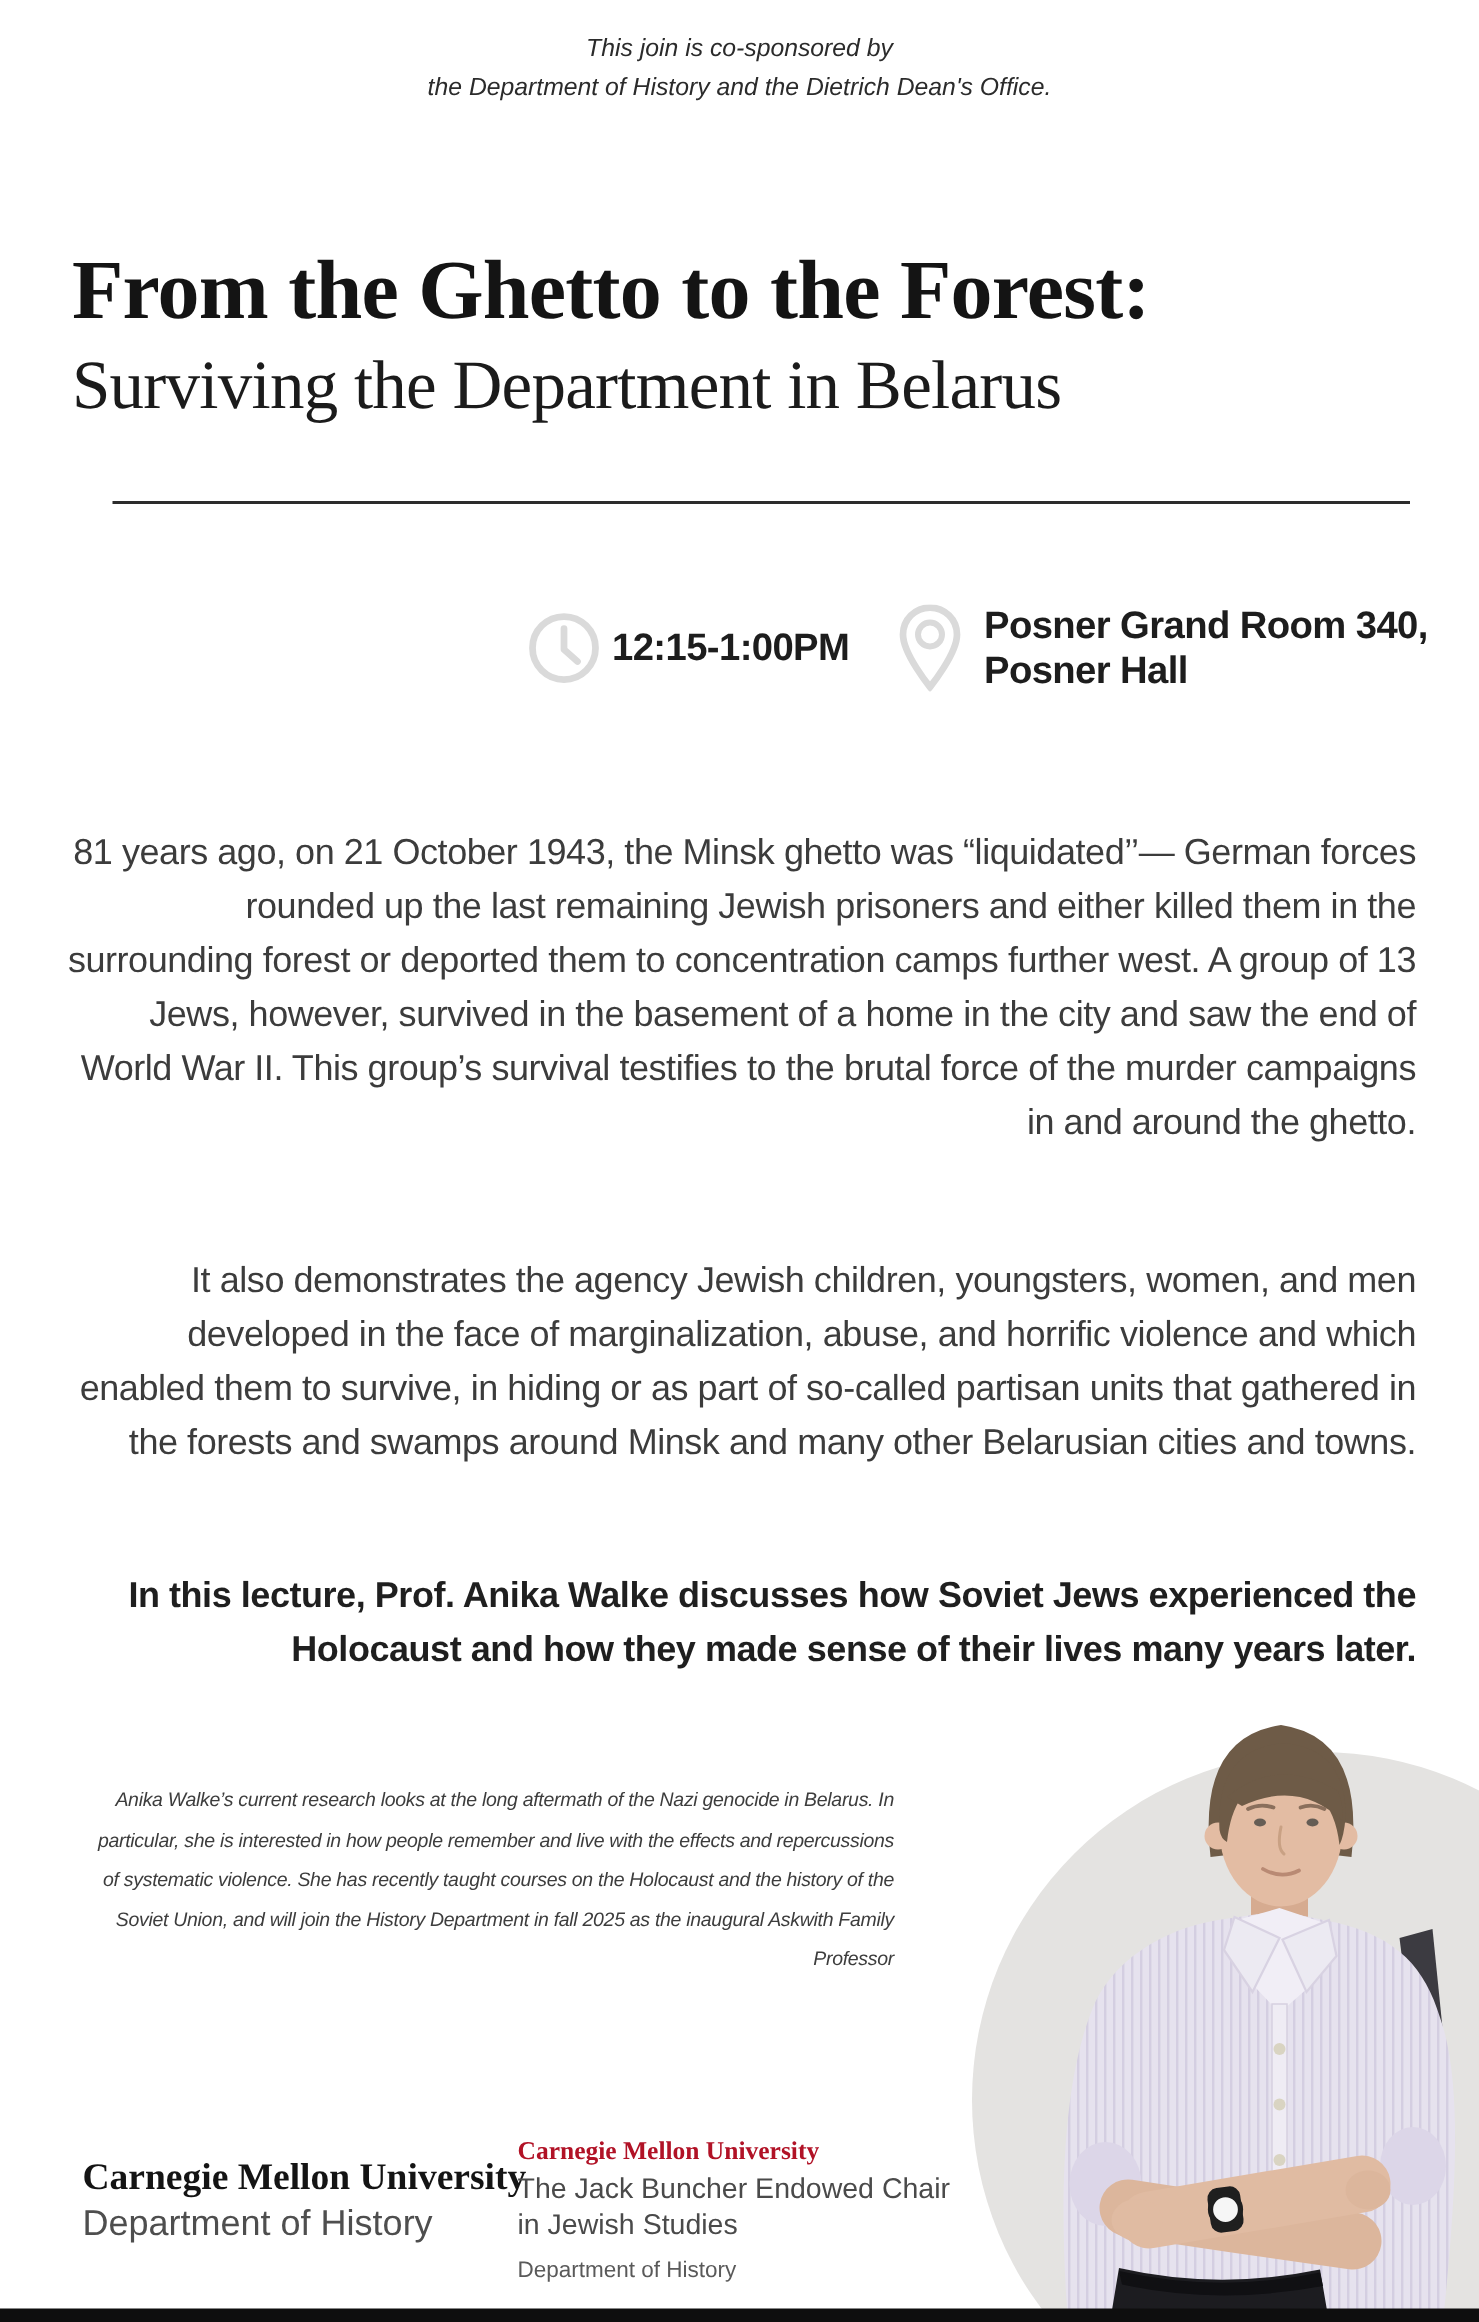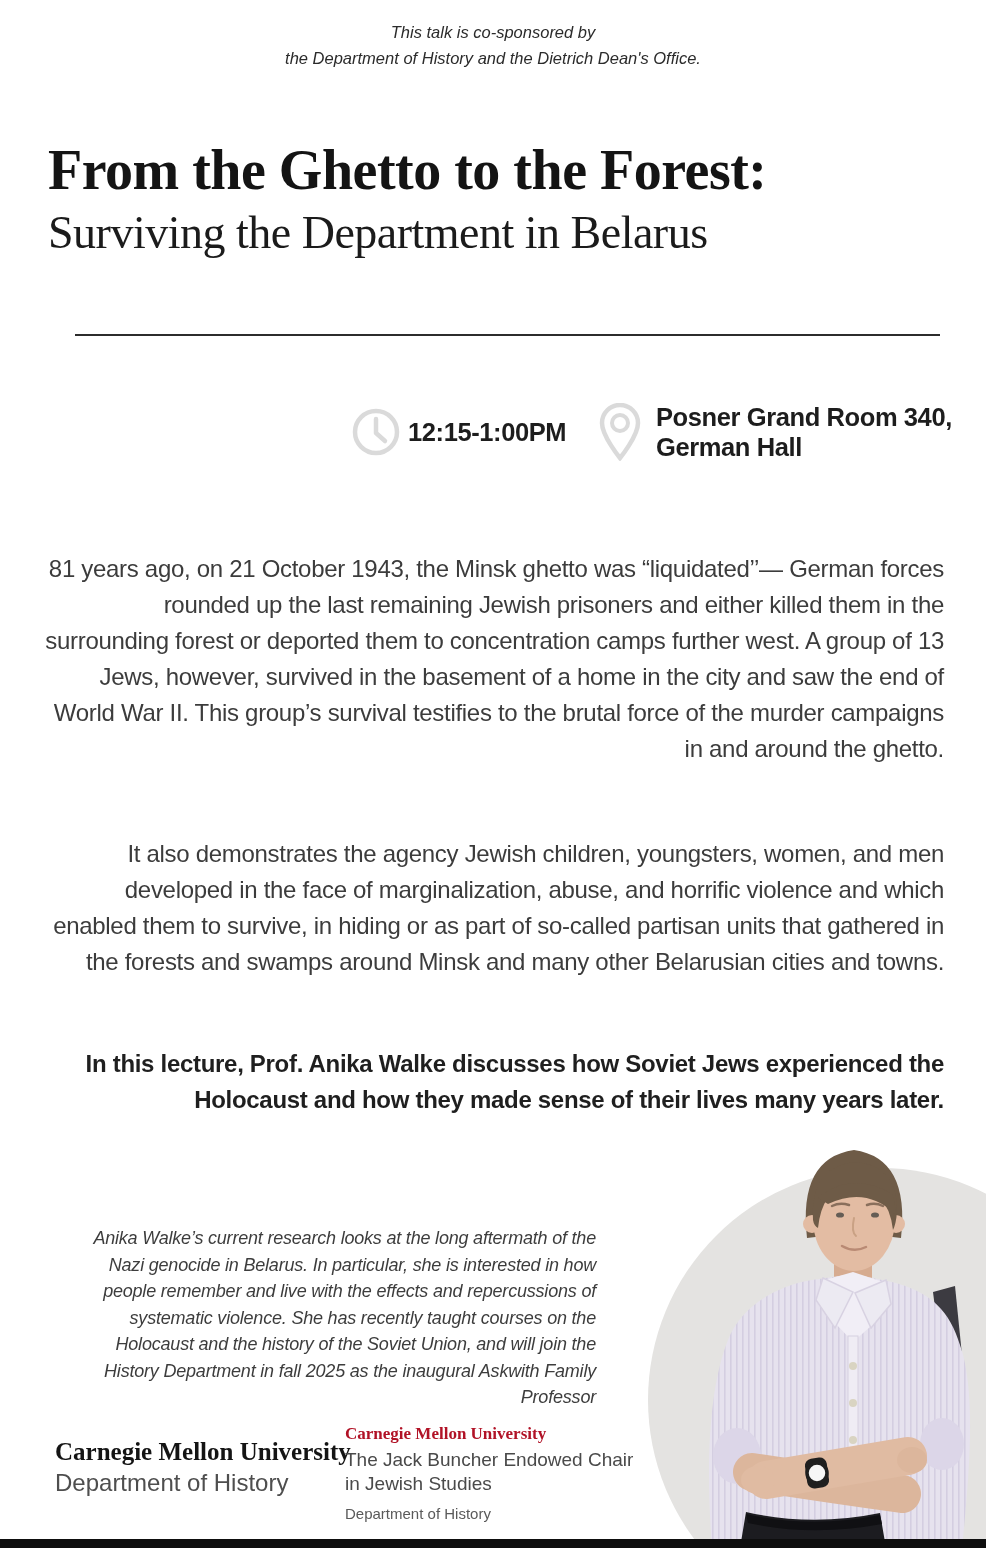--- a/index.html
+++ b/index.html
@@ -12,21 +12,21 @@
     color:#3c3c3c;
   }
   .sponsor{
     position:absolute;top:20px;left:0;width:100%;
     text-align:center;font-style:italic;
     font-size:16.5px;line-height:1.55;color:#2b2b2b;
   }
   .title-block{position:absolute;left:48px;top:140px;width:900px;}
   .title-line1{
     font-family:"Liberation Serif",serif;font-weight:700;
-    font-size:56px;line-height:1.08;color:#141414;letter-spacing:-0.5px;
+    font-size:56px;line-height:1.08;color:#141414;letter-spacing:-0.5px;margin-top:24px;
   }
   .title-line2{
     font-family:"Liberation Serif",serif;font-weight:400;
     font-size:46px;line-height:1.1;color:#1b1b1b;margin-top:8px;letter-spacing:-0.5px;
   }
   .rule{position:absolute;left:75px;top:334px;width:865px;height:2px;background:#2c2c2c;}
   .event-row{position:absolute;top:402px;left:0;width:986px;height:70px;}
   .event-group{position:absolute;display:flex;align-items:center;}
   .eg-date{left:28px;top:0;}
   .eg-time{left:352px;top:6px;}
@@ -38,23 +38,23 @@
   }
   .loc-text{line-height:30px;margin-left:14px;white-space:normal;}
   .para{
     position:absolute;left:44px;width:900px;
     font-size:24px;line-height:36px;letter-spacing:-0.3px;color:#3c3c3c;text-align:right;
   }
   .p1{top:527px;}
   .p2{top:812px;}
   .highlight{top:1022px;font-weight:700;color:#1f1f1f;}
   .bio{
-    position:absolute;left:64px;top:1225px;width:532px;
+    position:absolute;left:64px;top:1187px;width:532px;
     text-align:right;font-style:italic;
-    font-size:18px;line-height:26.5px;letter-spacing:-0.2px;color:#3d3d3d;
+    font-size:13px;line-height:26.5px;letter-spacing:-0.2px;color:#3d3d3d;
   }
   .photo-circle{
     position:absolute;left:648px;top:1168px;width:464px;height:464px;
     border-radius:50%;background:#e4e3e1;
   }
   .photo-svg{position:absolute;left:640px;top:1140px;width:346px;height:408px;}
   .footer-left{position:absolute;left:55px;top:1438px;}
   .fl-line1{font-family:"Liberation Serif",serif;font-weight:700;font-size:25px;color:#141414;}
   .fl-line2{font-size:24px;color:#4e4e4e;margin-top:3px;font-weight:400;}
   .footer-right{position:absolute;left:345px;top:1424px;}
@@ -63,21 +63,21 @@
   .fr-line2{margin-top:4px;}
   .fr-line4{font-size:15px;color:#5a5a5a;margin-top:8px;}
   .bottom-bar{position:absolute;left:0;bottom:0;width:986px;height:9px;background:#0e0e0e;}
 </style>
 </head>
 <body>
 
 <div class="page">
 
   <div class="sponsor">
-    <div>This talk is co-sponsored by</div>
+    <div>This join is co-sponsored by</div>
     <div>the Department of History and the Dietrich Dean's Office.</div>
   </div>
 
   <div class="title-block">
     <div class="title-line1">From the Ghetto to the Forest:</div>
     <div class="title-line2">Surviving the Department in Belarus</div>
   </div>
 
   <div class="rule"></div>
 
@@ -92,21 +92,21 @@
       <span class="event-text">12:15-1:00PM</span>
     </div>
 
     <div class="event-group eg-loc">
       <svg class="event-icon" width="44" height="58" viewBox="0 0 44 58" fill="none">
         <path d="M22 55 C22 55 40 33 40 20 A18 18 0 0 0 4 20 C4 33 22 55 22 55 Z" stroke="#dadada" stroke-width="4.5" fill="none"></path>
         <circle cx="22" cy="20" r="8" stroke="#dadada" stroke-width="4" fill="none"></circle>
       </svg>
       <span class="event-text loc-text">
         <span>Posner Grand Room 340,</span><br>
-        <span>German Hall</span>
+        <span>Posner Hall</span>
       </span>
     </div>
   </div>
 
   <p class="para p1">81 years ago, on 21 October 1943, the Minsk ghetto was “liquidated’’— German forces rounded up the last remaining Jewish prisoners and either killed them in the surrounding forest or deported them to concentration camps further west. A group of 13 Jews, however, survived in the basement of a home in the city and saw the end of World War II. This group’s survival testifies to the brutal force of the murder campaigns in and around the ghetto.</p>
   <p class="para highlight">In this lecture, Prof. Anika Walke discusses how Soviet Jews experienced the Holocaust and how they made sense of their lives many years later.</p>
   <p class="para p2">It also demonstrates the agency Jewish children, youngsters, women, and men developed in the face of marginalization, abuse, and horrific violence and which enabled them to survive, in hiding or as part of so-called partisan units that gathered in the forests and swamps around Minsk and many other Belarusian cities and towns.</p>
 
   <div class="bio">Anika Walke’s current research looks at the long aftermath of the Nazi genocide in Belarus. In particular, she is interested in how people remember and live with the effects and repercussions of systematic violence. She has recently taught courses on the Holocaust and the history of the Soviet Union, and will join the History Department in fall 2025 as the inaugural Askwith Family Professor</div>
 

